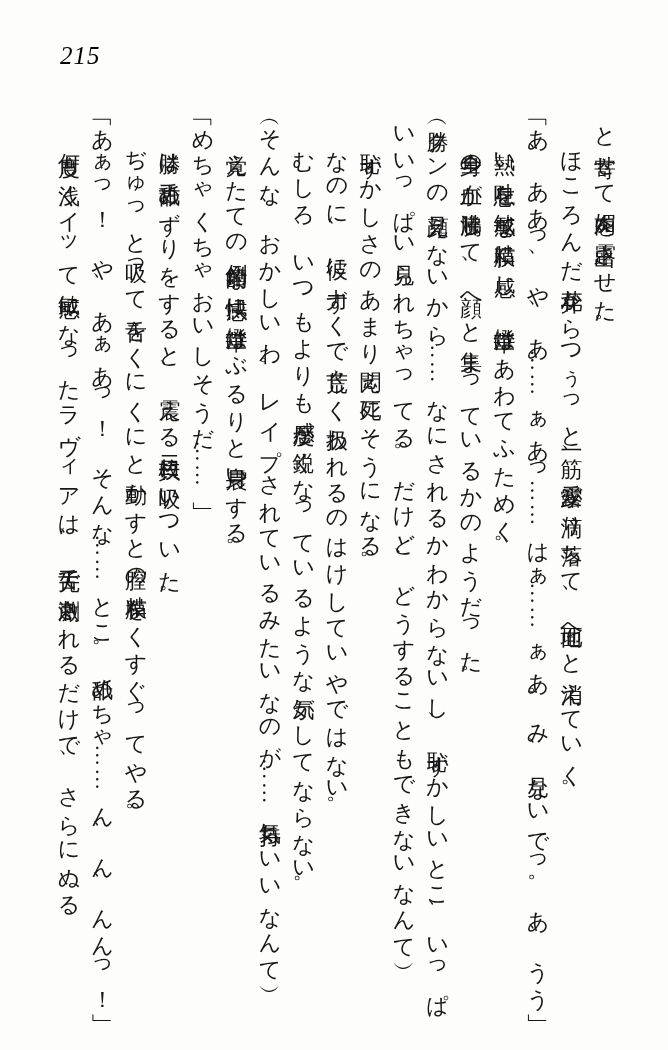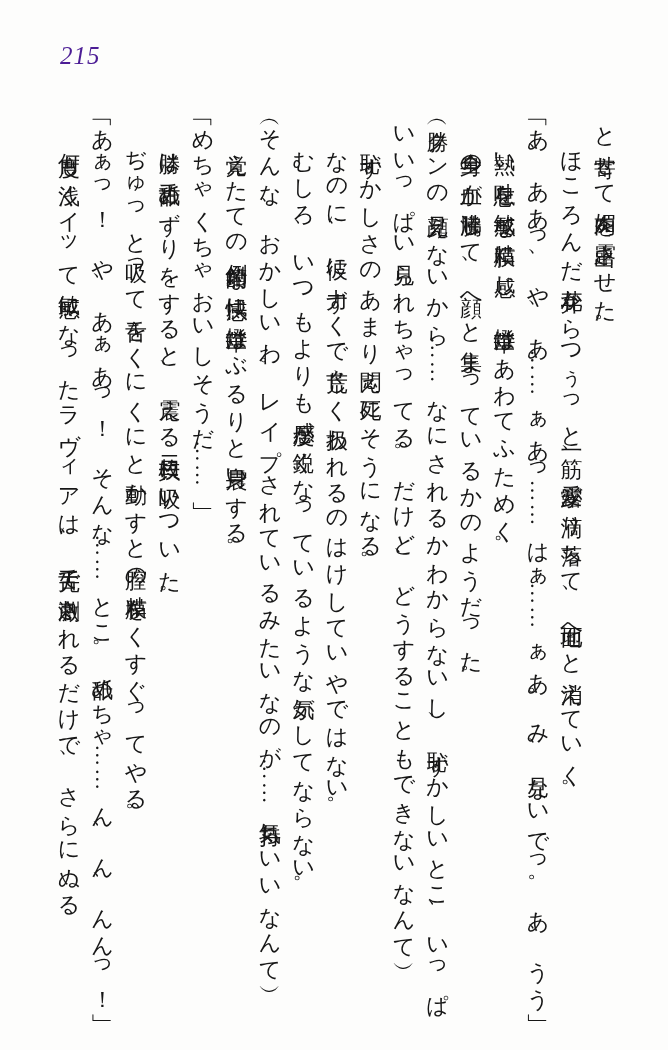--- a/index.html
+++ b/index.html
@@ -16,21 +16,21 @@
     font-family: "Liberation Serif", "DejaVu Serif", serif;
     color: #161616;
   }
   .page-number {
     position: absolute;
     top: 42px;
     left: 60px;
     font-style: italic;
     font-size: 25px;
     letter-spacing: 1px;
-    color: #4c1d95;
+    color: #000000;
   }
   .text-block {
     position: absolute;
     top: 112px;
     right: 46px;
     height: 922px;
     writing-mode: vertical-rl;
     text-orientation: mixed;
     font-size: 22px;
     line-height: 33.5px;

